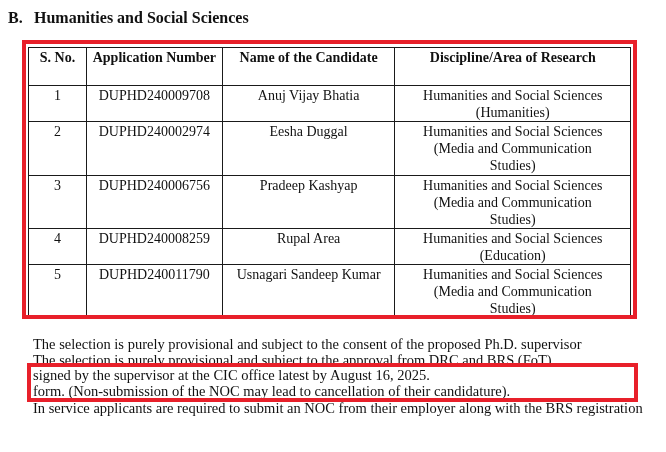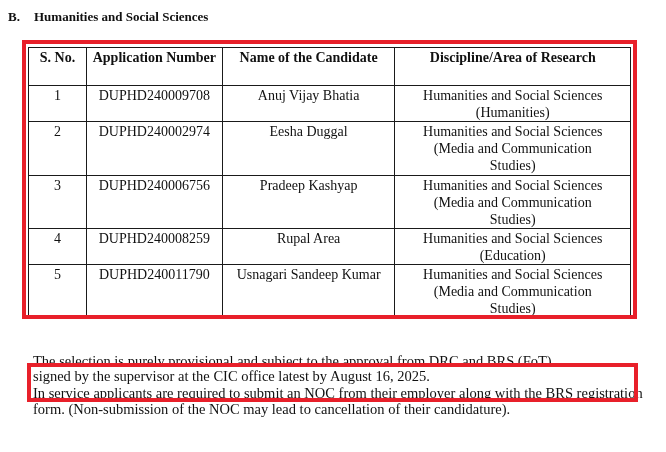--- a/index.html
+++ b/index.html
@@ -12,21 +12,21 @@
       height: 452px;
       position: relative;
       overflow: hidden;
       font-family: "Liberation Serif", "DejaVu Serif", serif;
       color: #111111;
     }
     .heading {
       position: absolute;
       left: 8px;
       top: 9px;
-      font-size: 13px;
+      font-size: 16px;
       font-weight: bold;
       white-space: nowrap;
     }
     .heading .letter {
       display: inline-block;
       width: 26px;
     }
     .redbox {
       position: absolute;
       border: 4px solid #e8202a;
@@ -81,21 +81,21 @@
       font-size: 14.5px;
       line-height: 16.6px;
       white-space: nowrap;
     }
     .notes .line { display: block; }
     .notes .dup {
       height: 11px;
       overflow: hidden;
       display: block;
       line-height: 14px;
-      margin-top: 18px;
+      margin-top: 0;
       margin-bottom: 3px;
     }
   </style>
 </head>
 <body>
 
 <div class="heading">
   <span class="letter">B.</span><span>Humanities and Social Sciences</span>
 </div>
 
@@ -162,19 +162,20 @@
         <span class="disc-line">(Media and Communication</span>
         <span class="disc-line">Studies)</span>
       </td>
     </tr>
   </tbody>
 </table>
 
 <div class="redbox" id="redbox-table"></div>
 
 <div class="notes">
+  <span class="line">The selection is purely provisional and subject to the consent of the proposed Ph.D. supervisor</span>
   <span class="dup">The selection is purely provisional and subject to the approval from DRC and BRS (FoT)</span>
   <span class="line">signed by the supervisor at the CIC office latest by August 16, 2025.</span>
+  <span class="line">form.  (Non-submission of the NOC may lead to cancellation of their candidature).</span>
   <span class="line">In service applicants are required to submit an NOC from their employer along with the BRS registration</span>
-  <span class="line">form.  (Non-submission of the NOC may lead to cancellation of their candidature).</span>
 </div>
 
 <div class="redbox" id="redbox-note"></div>
 
 </body></html>

